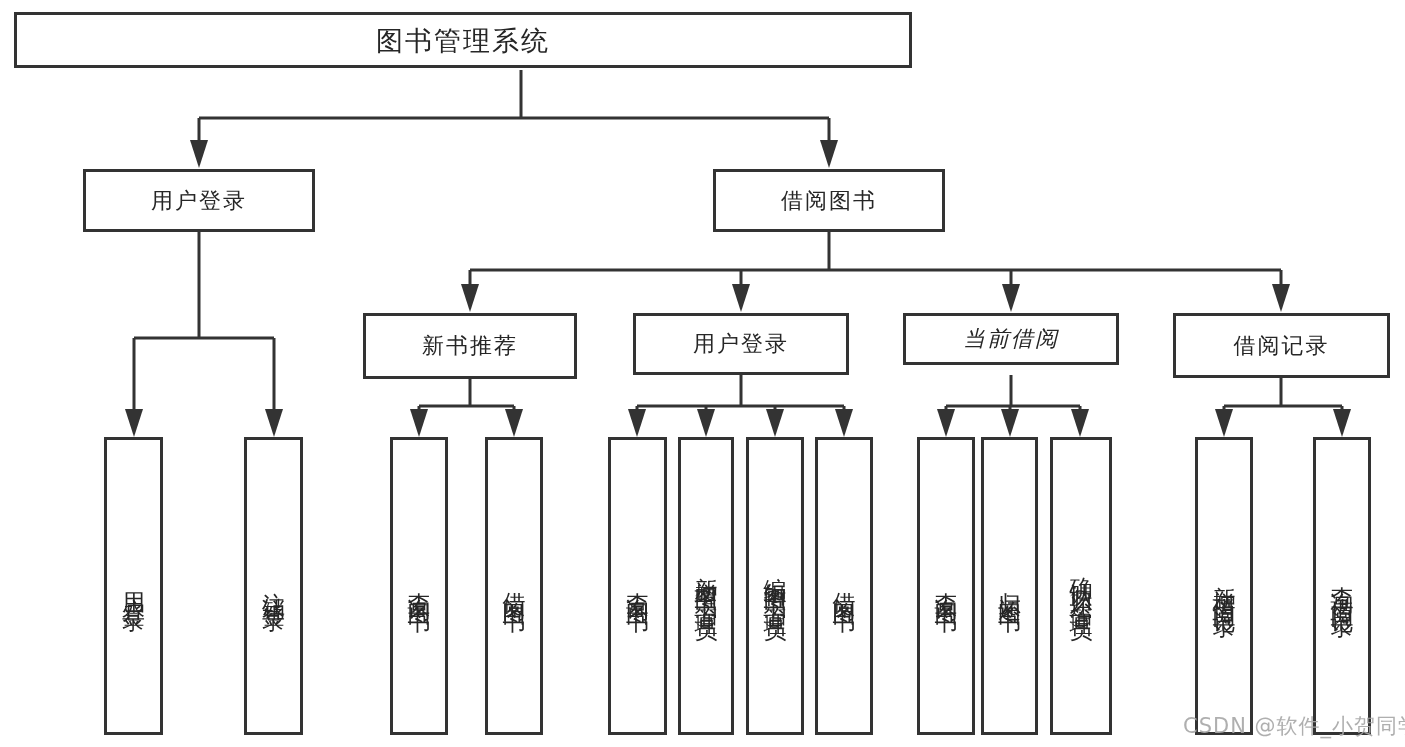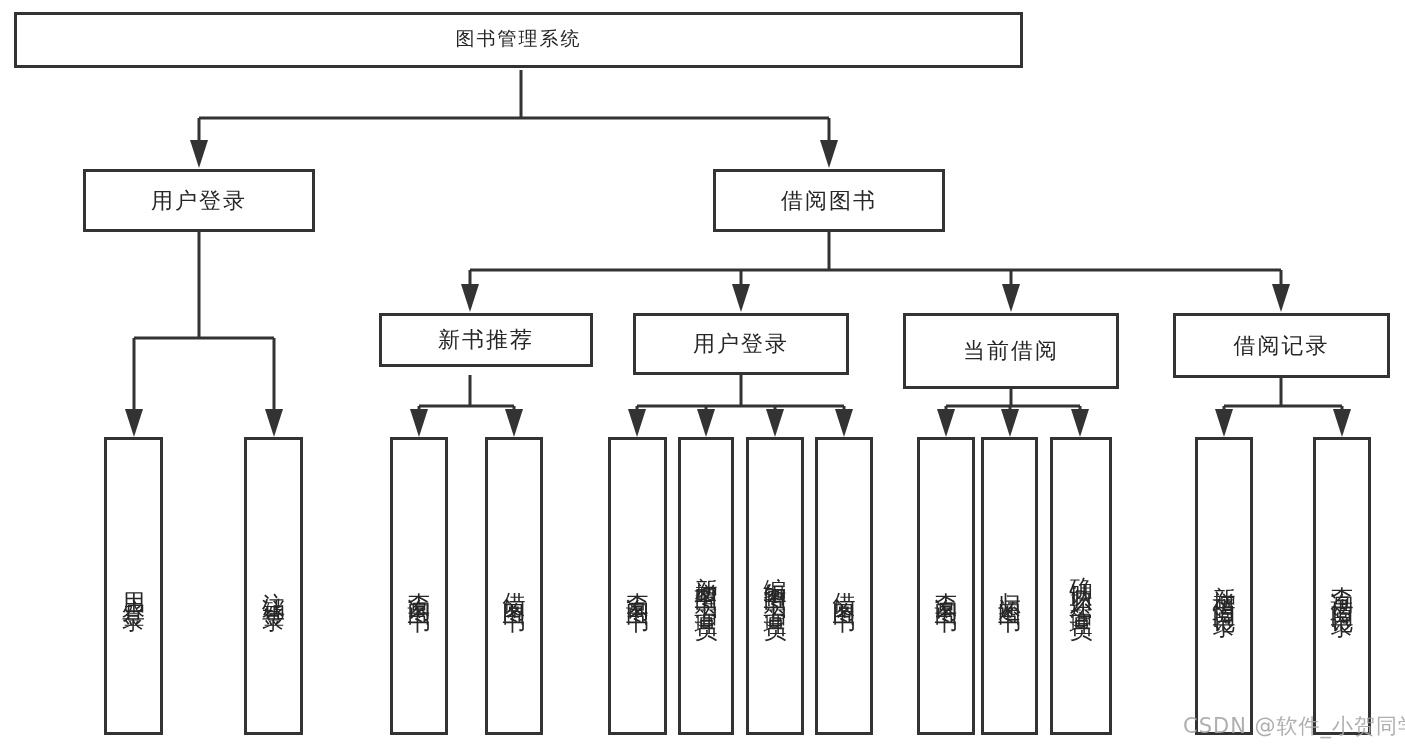--- a/index.html
+++ b/index.html
@@ -34,39 +34,38 @@
     color: #262626;
     z-index: 2;
   }
   .hnode {
     font-size: 22px;
     letter-spacing: 2px;
     line-height: 1;
     white-space: nowrap;
   }
   .root-node {
-    left: 14px; top: 12px; width: 1009px; height: 56px;
-    font-size: 19px;
-    font-family: Liberation Mono, monospace;
+    left: 14px; top: 12px; width: 898px; height: 56px;
+    font-size: 27px;
   }
   .vnode .vtext {
     writing-mode: vertical-rl;
     text-orientation: mixed;
     font-size: 23px;
     letter-spacing: 6px;
     line-height: 1;
     color: #262626;
   }
   
   .n-user-login   { left: 83px;  top: 169px; width: 232px; height: 63px; }
   .n-book-mgmt    { left: 713px; top: 169px; width: 232px; height: 63px; }
   
-  .n-new-book     { left: 363px;  top: 313px; width: 214px; height: 54px; margin-left: 16px; }
+  .n-new-book     { left: 363px;  top: 313px; width: 214px; height: 66px; }
   .n-book-borrow  { left: 633px;  top: 313px; width: 216px; height: 62px; }
-  .n-cur-borrow   { left: 903px;  top: 313px; width: 216px; height: 76px; }
+  .n-cur-borrow   { left: 903px;  top: 313px; width: 216px; height: 52px; font-style: italic; }
   .n-borrow-rec   { left: 1173px; top: 313px; width: 217px; height: 65px; }
   
   .vnode { top: 437px; height: 298px; }
   .n-leaf-login     { left: 104px;  width: 59px; }
   .n-leaf-logout    { left: 244px;  width: 59px; }
   .n-leaf-nb-query  { left: 390px;  width: 58px; }
   .n-leaf-nb-borrow { left: 485px;  width: 58px; }
   .n-leaf-bb-query  { left: 608px;  width: 59px; }
   .n-leaf-bb-add    { left: 678px;  width: 56px; }
   .n-leaf-bb-edit   { left: 746px;  width: 58px; }

